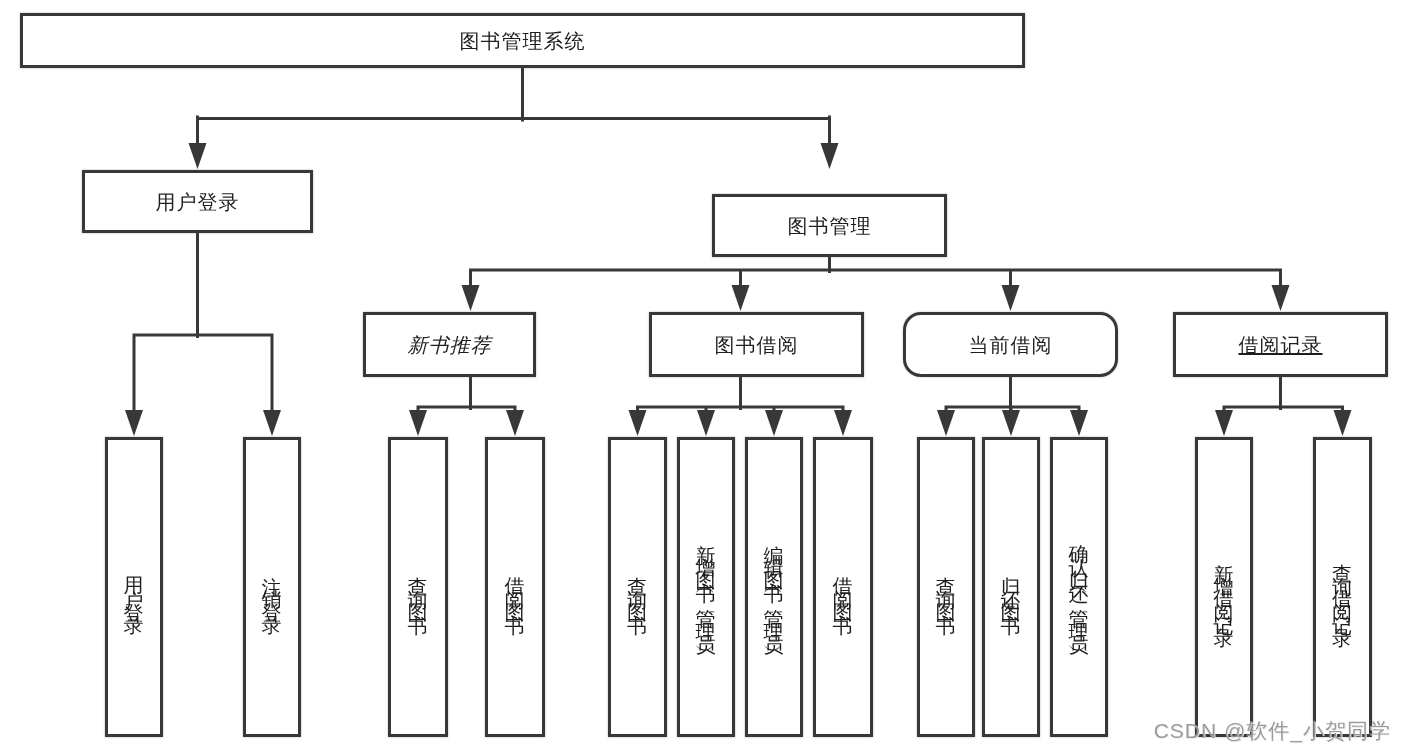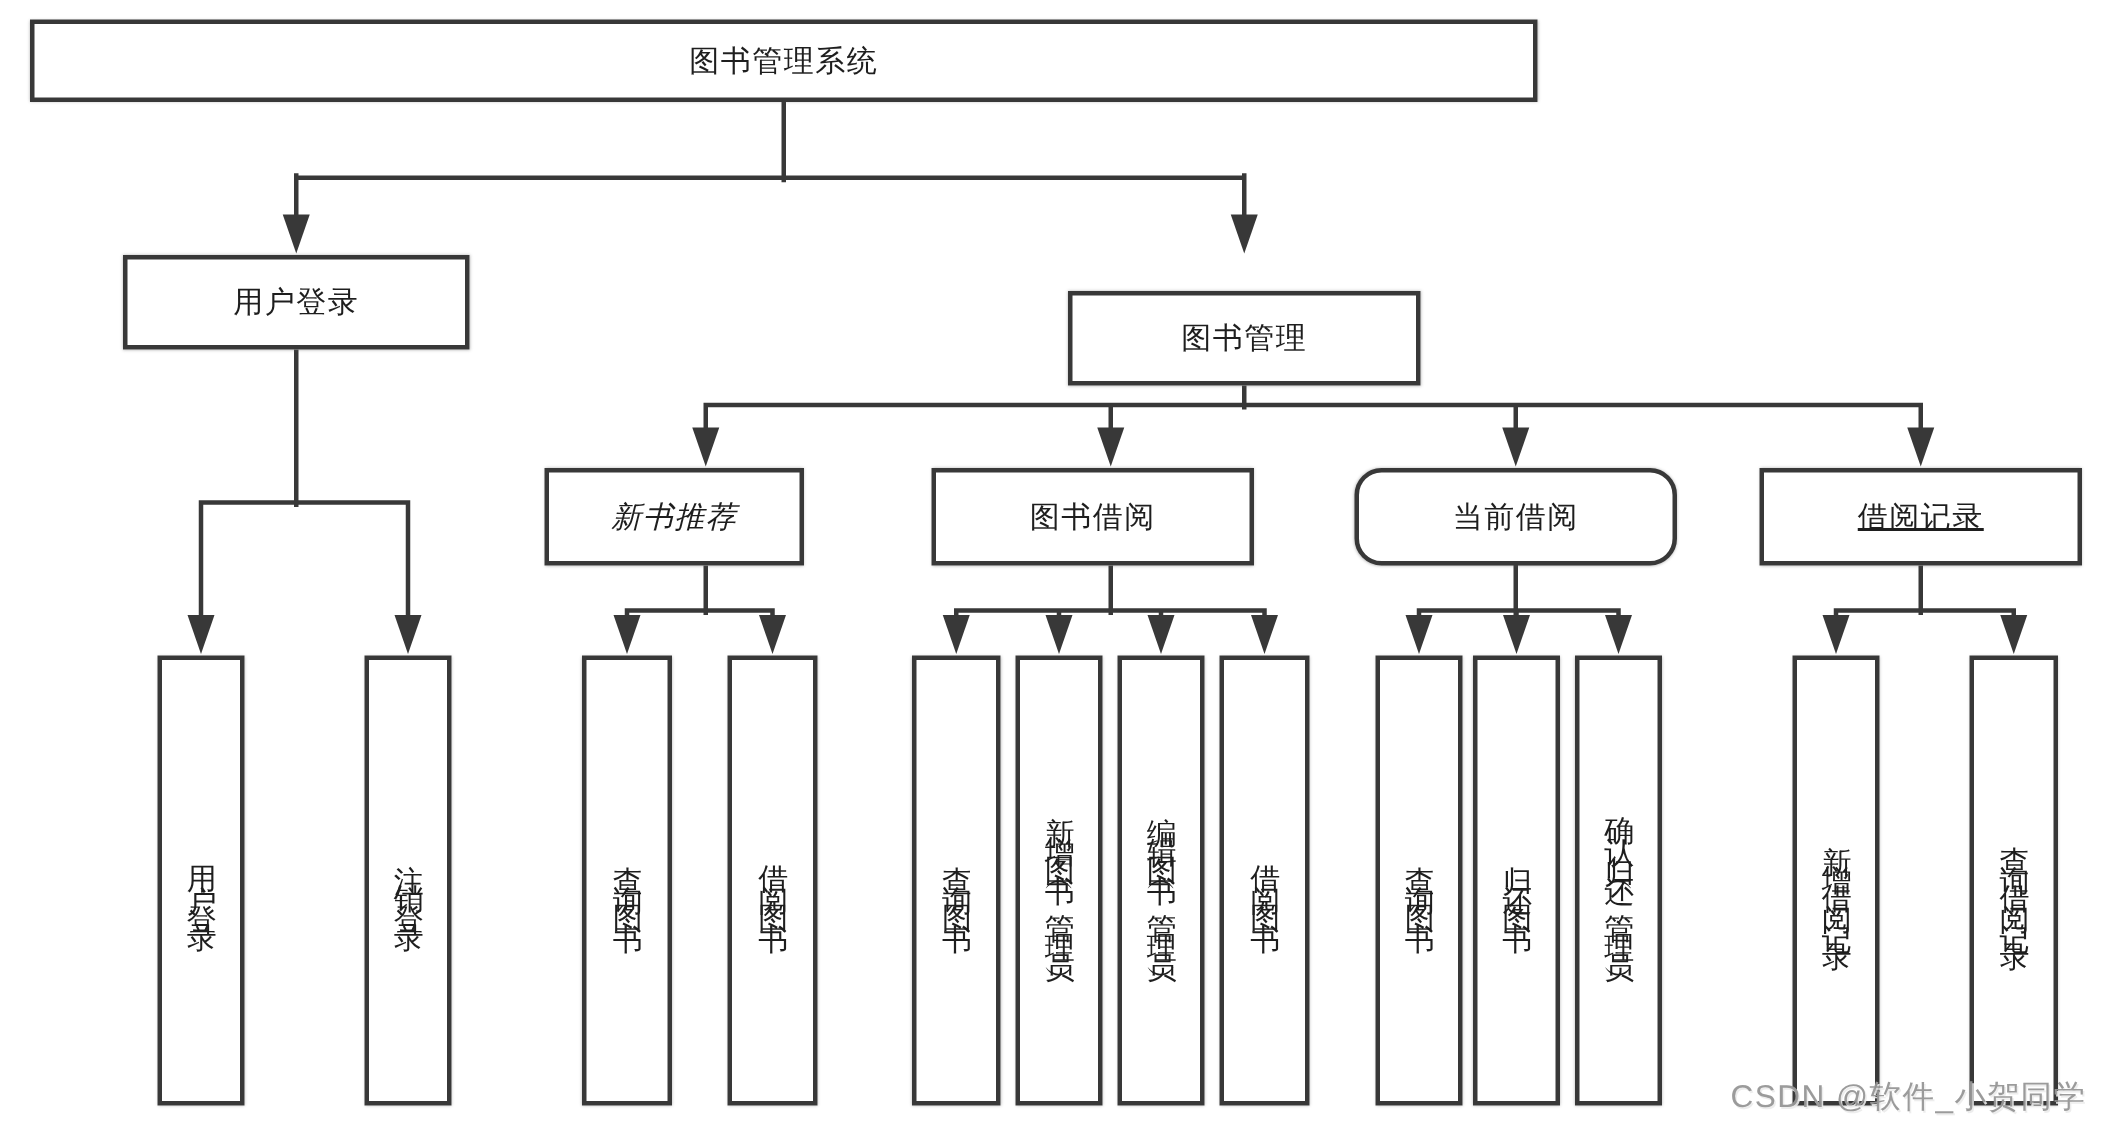--- a/index.html
+++ b/index.html
@@ -44,21 +44,21 @@
     text-orientation: mixed;
     letter-spacing: 13px;
     white-space: nowrap;
     line-height: 1;
   }
   
   .n-root   { left: 20px;  top: 13px;  width: 1005px; height: 55px; }
   .n-login  { left: 82px;  top: 170px; width: 231px;  height: 63px; }
   .n-mgmt   { left: 712px; top: 170px; width: 235px;  height: 63px; margin-top: 24px; }
   .n-g0 { left: 363px;  top: 312px; width: 173px; height: 65px; font-style: italic; }
-  .n-g1 { left: 621px;  top: 312px; width: 215px; height: 65px; }
+  .n-g1 { left: 649px;  top: 312px; width: 215px; height: 65px; }
   .n-g2 { left: 903px;  top: 312px; width: 215px; height: 65px; border-radius: 18px; }
   .n-g3 { left: 1173px; top: 312px; width: 215px; height: 65px; text-decoration: underline; }
   .leaf { top: 437px; height: 300px; }
   .n-a0 { left: 105px;  width: 58px; }
   .n-a1 { left: 243px;  width: 58px; }
   .n-b0 { left: 388px;  width: 60px; }
   .n-b1 { left: 485px;  width: 60px; }
   .n-c0 { left: 608px;  width: 59px; }
   .n-c1 { left: 677px;  width: 58px; }
   .n-c2 { left: 745px;  width: 58px; }

